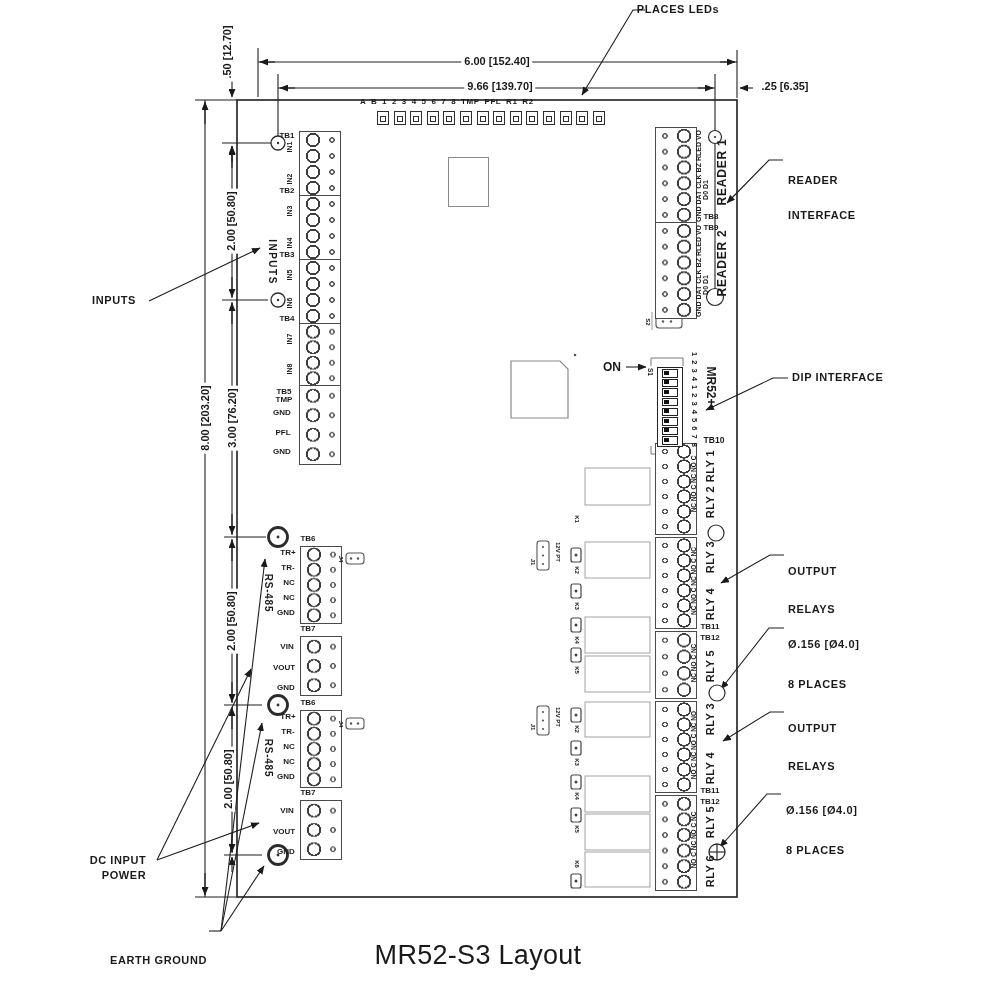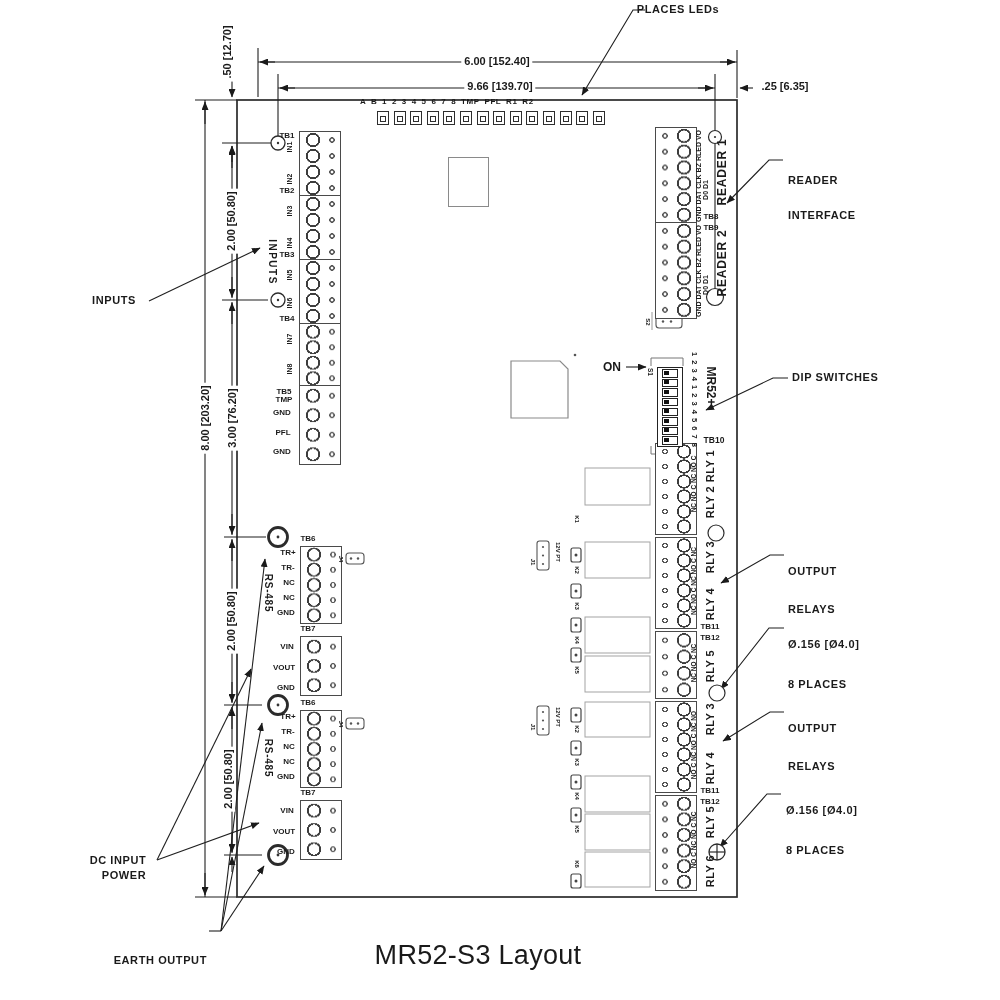--- a/index.html
+++ b/index.html
@@ -273,42 +273,42 @@
   <b></b>
 </div>
 
 <div class="L h f27" style="left:478px;top:955px">MR52-S3 Layout</div>
 
 <div class="L h f11 ls" style="left:678px;top:10px">PLACES LEDs</div>
 <div class="L f11 ls" style="left:788px;top:152px">
   <div>READER</div>
   <div style="">INTERFACE</div>
 </div>
-<div class="L f11 ls" style="left:792px;top:372px">DIP SWITCHES</div>
+<div class="L f11 ls" style="left:792px;top:372px">DIP INTERFACE</div>
 <div class="L f11 ls" style="left:788px;top:543px">
   <div>OUTPUT</div>
   <div style="margin-top:3px">RELAYS</div>
 </div>
 <div class="L f11 ls" style="left:788px;top:616px">
   <div>Ø.156 [Ø4.0]</div>
   <div style="margin-top:5px">8 PLACES</div>
 </div>
 <div class="L f11 ls" style="left:788px;top:700px">
   <div>OUTPUT</div>
   <div style="margin-top:3px">RELAYS</div>
 </div>
 <div class="L f11 ls" style="left:786px;top:782px">
   <div>Ø.156 [Ø4.0]</div>
   <div style="margin-top:5px">8 PLACES</div>
 </div>
 <div class="L h f11 ls" style="left:114px;top:301px">INPUTS</div>
 <div class="L h f11 ls" style="left:118px;top:861px">DC INPUT</div>
 <div class="L h f11 ls" style="left:124px;top:876px">POWER</div>
 <div class="L f11 ls" style="left:67px;top:923px;width:140px;text-align:right;line-height:15px">
-  <div>EARTH OUTPUT</div>
+  <div>EARTH GROUND</div>
   <div>(CONNECTION  NOT</div>
   
 </div>
 
 <div class="L h f11 bg" style="left:497px;top:62px">6.00 [152.40]</div>
 <div class="L h f11 bg" style="left:500px;top:87px">9.66 [139.70]</div>
 <div class="L h f11" style="left:785px;top:87px">.25 [6.35]</div>
 <div class="L r f11 bg" style="left:228px;top:52px">.50 [12.70]</div>
 <div class="L r f11 bg" style="left:232px;top:221px">2.00 [50.80]</div>
 <div class="L r f11 bg" style="left:206px;top:418px">8.00 [203.20]</div>

